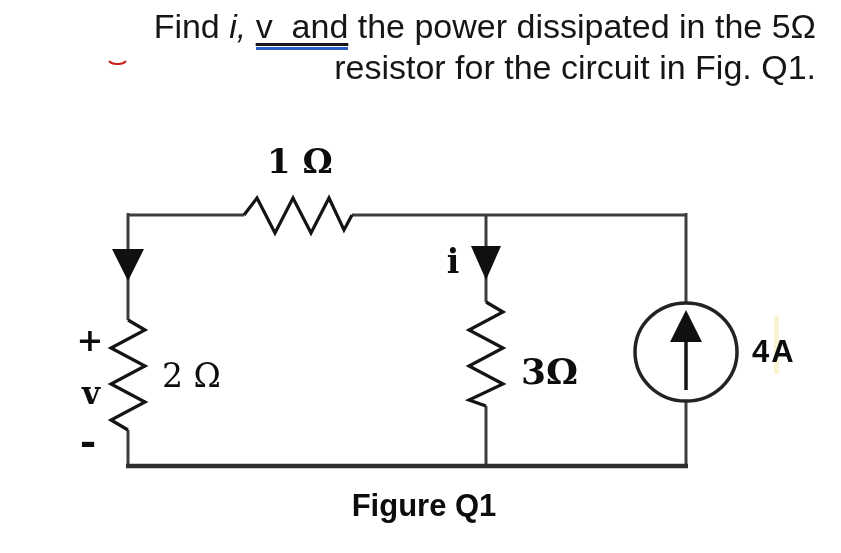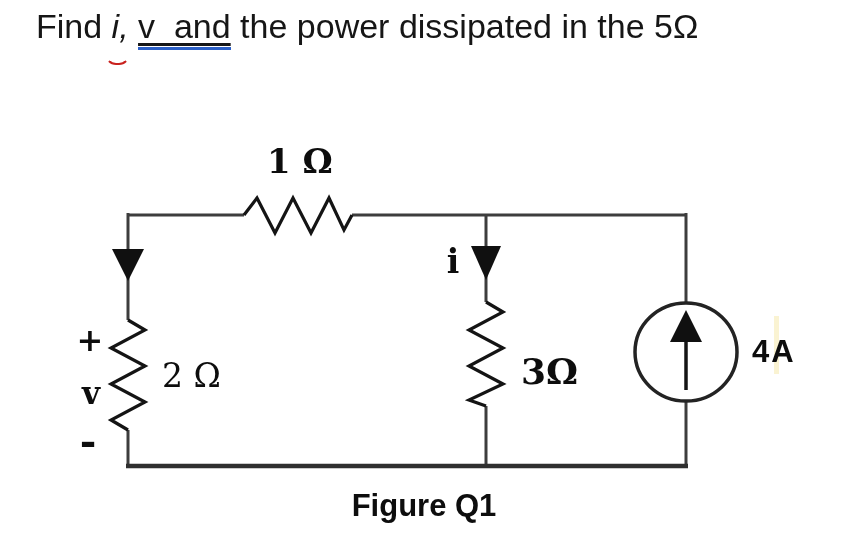--- a/index.html
+++ b/index.html
@@ -12,20 +12,21 @@
     font-family: "Liberation Sans", sans-serif;
   }
   .question {
     position: absolute;
     left: 36px;
     top: 6px;
     width: 780px;
     font-size: 34px;
     line-height: 41px;
     color: #161616;
+    text-align: right;
   }
   .qline { white-space: nowrap; }
   .qitalic { font-style: italic; }
   .vand {
     white-space: pre;
     text-decoration: underline;
     text-decoration-thickness: 2.5px;
     text-underline-offset: 5px;
     border-bottom: 3px solid #2b5fc7;
     padding-bottom: 2px;
@@ -57,20 +58,21 @@
   .lbl-serif { font-family: "DejaVu Serif", "Liberation Serif", serif; font-weight: normal; }
   .lbl-sans-b { font-family: "Liberation Sans", "DejaVu Sans", sans-serif; font-weight: bold; }
 </style>
 </head>
 <body>
 
 <div class="page">
 
   <div class="question">
     <div class="qline"><span>Find </span><em class="qitalic">i,</em> <span class="vand">v  and</span><span> the power dissipated in the 5Ω</span></div>
+    <div class="qline">resistor for the circuit in Fig. Q1.</div>
     <div class="squiggle"></div>
   </div>
 
   <svg class="circuit" viewBox="0 0 841 553" aria-hidden="true">
 
     <rect x="774" y="316" width="5" height="58" fill="#faf3d2"></rect>
 
     <path class="wire" d="M128 215 H244"></path>
     <path class="wire" d="M352 215 H686"></path>
     <path class="wire" d="M128 213 V320"></path>

